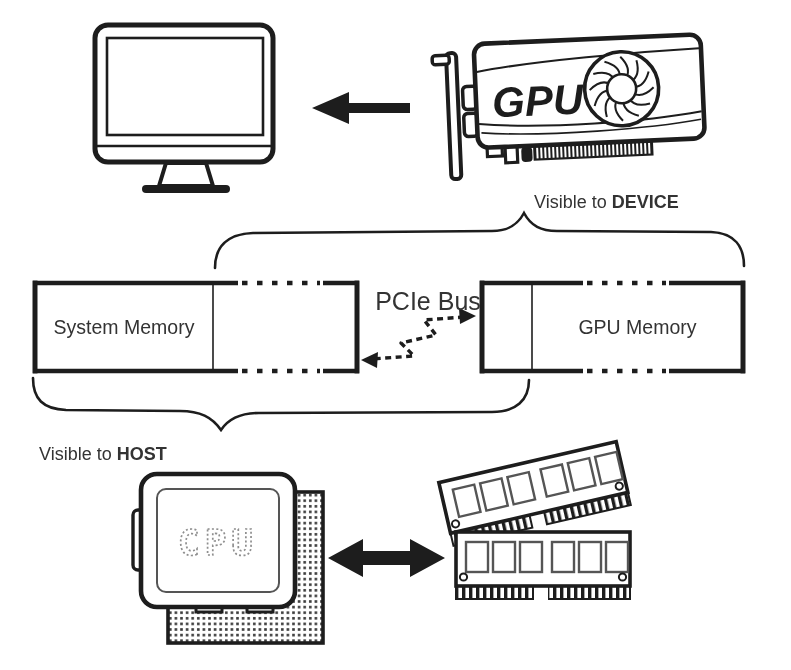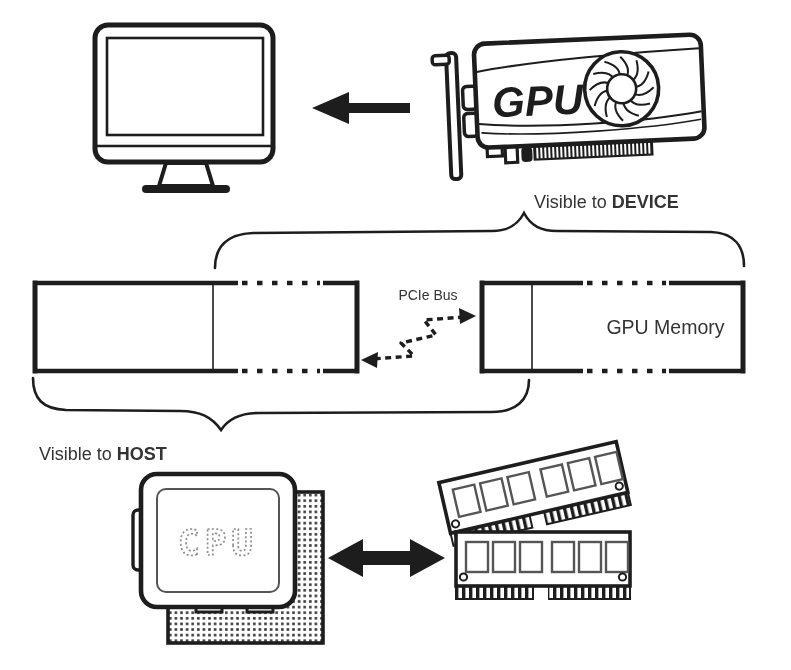--- a/index.html
+++ b/index.html
@@ -4,21 +4,21 @@
 <style>
   html,body{margin:0;padding:0;background:#ffffff;}
   .stage{
     position:relative;width:791px;height:670px;background:#ffffff;
     font-family:"Liberation Sans",sans-serif;color:#2b2b2b;overflow:hidden;
   }
   .stage svg{position:absolute;left:0;top:0;}
   .lbl{position:absolute;line-height:1.15;white-space:nowrap;}
   .center-box{display:flex;align-items:center;justify-content:center;text-align:center;white-space:nowrap;}
   .mem-label{font-size:19.5px;color:#333;}
-  .pcie-label{font-size:14px;color:#333;}
+  .pcie-label{font-size:25px;color:#333;}
   .vis-label{font-size:18px;color:#333;}
   .vis-label .em{font-weight:bold;}
 </style>
 </head>
 <body>
 
 <div class="stage">
 
   <svg width="791" height="670" viewBox="0 0 791 670">
     <defs>
@@ -167,23 +167,24 @@
         <circle cx="622.5" cy="577" r="3.6" fill="#fff" stroke-width="2"></circle>
       </g>
     </g>
   </svg>
 
   <div class="lbl vis-label" style="left:534px;top:192px;">
     <span>Visible to</span>
     <span class="em">DEVICE</span>
   </div>
 
+  <div class="lbl center-box mem-label" style="left:35px;top:283px;width:178px;height:88px;">System Memory</div>
 
   <div class="lbl center-box pcie-label" style="left:368px;top:287px;width:120px;">PCIe Bus</div>
 
-  <div class="lbl center-box mem-label" style="left:532px;top:283px;width:211px;height:88px;margin-left:28px;">GPU Memory</div>
+  <div class="lbl center-box mem-label" style="left:532px;top:283px;width:211px;height:88px;">GPU Memory</div>
 
   <div class="lbl vis-label" style="left:39px;top:432px;margin-top:12px;">
     <span>Visible to</span>
     <span class="em">HOST</span>
   </div>
 
 </div>
 
 </body></html>

